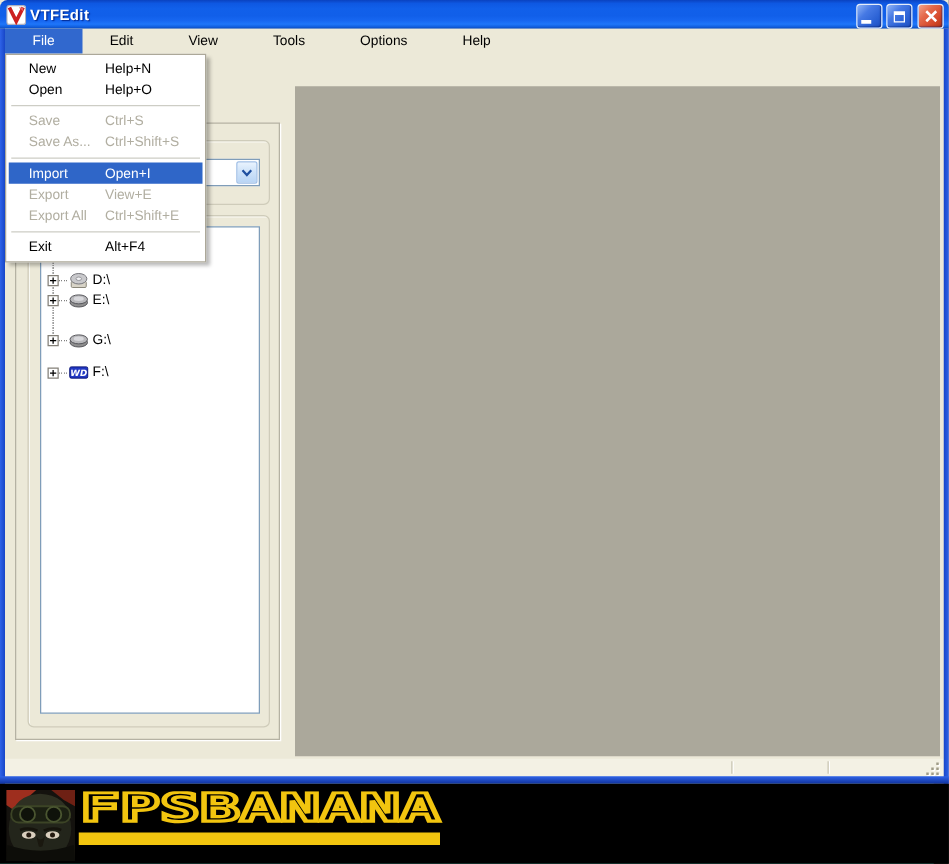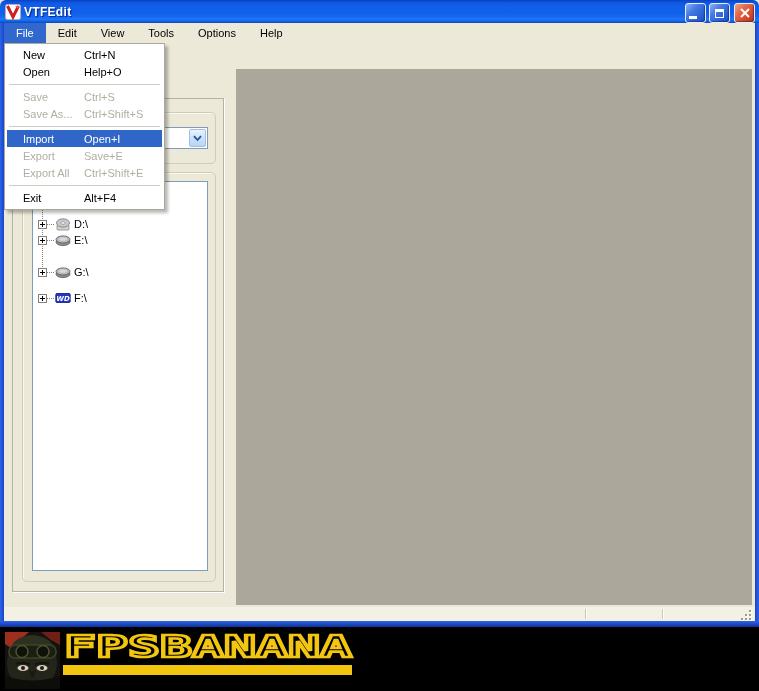--- a/index.html
+++ b/index.html
@@ -41,21 +41,21 @@
   .window-border { position: absolute; background: linear-gradient(90deg,#2E63E8,#1746C8); }
   .wb-left  { left: 0;   top: 23px; width: 4px;  height: 604px; }
   .wb-right { left: 755px; top: 23px; width: 4px; height: 604px; background: linear-gradient(90deg,#1746C8,#2E63E8); }
   .wb-bottom{ left: 0; top: 621px; width: 759px; height: 6px; background: linear-gradient(180deg,#2E63E8,#10329E); }
 
   
   .menubar {
     position: absolute; left: 4px; top: 23px; width: 751px; height: 20px;
     background: #ECE9D8; display: flex; align-items: stretch; padding-left: 0;
   }
-  .mb-item { padding: 0 12px; display: flex; align-items: center; color: #000; }
+  .mb-item { padding: 0 22px; display: flex; align-items: center; color: #000; }
   .mb-item.active { background: #3168CE; color: #fff; }
 
   
   .canvas { position: absolute; left: 236px; top: 69px; width: 516px; height: 536px; background: #ABA89B; }
   .statusbar {
     position: absolute; left: 4px; top: 607px; width: 751px; height: 14px;
     background: #F3F1E4;
   }
   .sb-divider { position: absolute; top: 2px; bottom: 2px; width: 0;
     border-left: 1px solid #C9C5B2; border-right: 1px solid #FFFFFF; }
@@ -238,21 +238,21 @@
       <div class="resize-grip"></div>
     </div>
 
     <div class="window-border wb-left"></div>
     <div class="window-border wb-right"></div>
     <div class="window-border wb-bottom"></div>
 
     <div class="file-menu">
         <div class="menu-item normal">
           <span class="mi-label">New</span>
-          <span class="mi-shortcut">Ctrl+N</span>
+          <span class="mi-shortcut">Help+N</span>
         </div>
         <div class="menu-item normal">
           <span class="mi-label">Open</span>
           <span class="mi-shortcut">Help+O</span>
         </div>
         <div class="menu-sep"></div>
         <div class="menu-item disabled">
           <span class="mi-label">Save</span>
           <span class="mi-shortcut">Ctrl+S</span>
         </div>
@@ -260,21 +260,21 @@
           <span class="mi-label">Save As...</span>
           <span class="mi-shortcut">Ctrl+Shift+S</span>
         </div>
         <div class="menu-sep"></div>
         <div class="menu-item highlighted">
           <span class="mi-label">Import</span>
           <span class="mi-shortcut">Open+I</span>
         </div>
         <div class="menu-item disabled">
           <span class="mi-label">Export</span>
-          <span class="mi-shortcut">Save+E</span>
+          <span class="mi-shortcut">View+E</span>
         </div>
         <div class="menu-item disabled">
           <span class="mi-label">Export All</span>
           <span class="mi-shortcut">Ctrl+Shift+E</span>
         </div>
         <div class="menu-sep"></div>
         <div class="menu-item normal">
           <span class="mi-label">Exit</span>
           <span class="mi-shortcut">Alt+F4</span>
         </div>

